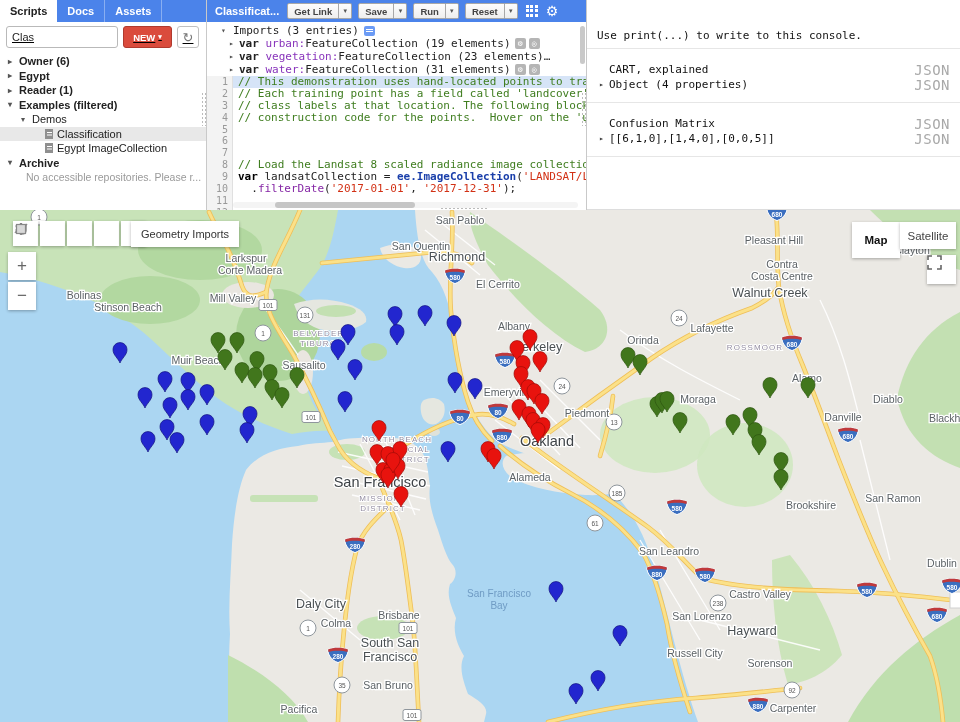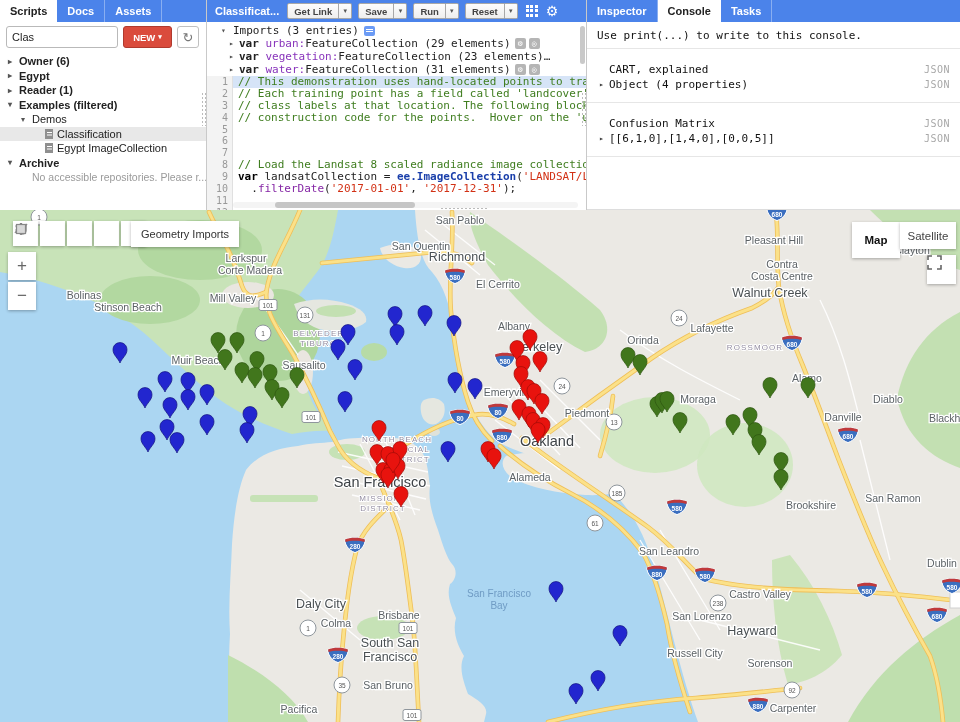--- a/index.html
+++ b/index.html
@@ -10,21 +10,21 @@
   .panel { position:absolute; top:0; height:210px; background:#fff; overflow:hidden; }
   #left-panel  { left:0;   width:207px; border-right:1px solid #c9c9c9; }
   #editor-panel{ left:207px; width:380px; border-right:1px solid #c9c9c9; }
   #right-panel { left:587px; width:373px; }
 
   .tabbar { position:absolute; top:0; left:0; right:0; height:22px; background:#4b83ea; display:flex; align-items:stretch; }
   .tab { padding:0 10px; font-size:11px; font-weight:bold; color:#fff; display:flex; align-items:center; border-right:1px solid rgba(255,255,255,.35); cursor:pointer; }
   .tab.active { background:#fff; color:#222; border-right:none; }
 
   
-  .searchrow { position:absolute; top:26px; left:6px; right:6px; height:22px; display:flex; gap:5px; }
+  .searchrow { position:absolute; top:26px; left:6px; right:6px; height:22px; display:flex; gap:5px;text-decoration:underline; }
   #script-filter { width:112px; height:22px; border:1px solid #b9b9b9; border-radius:3px; font-size:11px; padding:0 5px; color:#222; font-family:"Liberation Sans",sans-serif; }
   .btn-new { width:49px; height:22px; background:#da4b3c; border:1px solid #b03a2e; border-radius:3px; color:#fff; font-size:9.5px; font-weight:bold; display:flex; align-items:center; justify-content:center; gap:3px; cursor:pointer; }
   .btn-refresh { width:22px; height:22px; background:#fff; border:1px solid #c0c0c0; border-radius:3px; color:#777; font-size:13px; display:flex; align-items:center; justify-content:center; cursor:pointer; }
   #tree { position:absolute; top:54px; left:0; right:0; }
   .trow { height:14.5px; display:flex; align-items:center; font-size:11px; color:#222; padding-left:8px; cursor:pointer; white-space:nowrap; overflow:hidden; }
   .trow .caret { width:11px; font-size:8px; color:#555; flex:0 0 11px; }
   .trow.bold { font-weight:bold; }
   .trow.selected { background:#e8e8e8; }
   .trow.muted { color:#9a9a9a; font-size:10.5px; }
   .fileicon { width:8px; height:10px; background:#8f8f8f; margin-right:4px; position:relative; flex:0 0 8px; }
@@ -64,21 +64,21 @@
   #vscroll-thumb { position:absolute; top:26px; right:1px; width:5px; height:38px; background:#c9c9c9; border-radius:3px; }
 
   
   #console-body { position:absolute; top:22px; left:0; right:0; bottom:0; background:#fff; font-family:"DejaVu Sans Mono", monospace; font-size:11px; color:#111; border-bottom:1px solid #ddd; }
   #console-hint { padding:7px 10px 6px 10px; }
   .centry { border-top:1px solid #e6e6e6; padding:13px 10px 10px 12px; }
   .centry:last-child { border-bottom:1px solid #e6e6e6; }
   .crow { display:flex; align-items:center; height:15px; }
   .crow .caret { width:10px; font-size:8px; color:#444; flex:0 0 10px; }
   .crow .nocaret { width:10px; flex:0 0 10px; }
-  .crow .ctag { margin-left:auto; color:#a8a8a8; font-size:10px; letter-spacing:.5px; }
+  .crow .ctag { margin-left:auto; color:#a8a8a8; font-size:14px; letter-spacing:.5px; }
 
   
   .vhandle { position:absolute; width:5px; height:34px; background-image:radial-gradient(#bbb 1px, transparent 1px); background-size:3px 4px; }
   .hhandle { position:absolute; height:5px; width:48px; background-image:radial-gradient(#bbb 1px, transparent 1px); background-size:4px 3px; }
 
   
   #map { position:absolute; top:210px; left:0; width:960px; height:512px; background:#abd6f2; }
   #map svg { position:absolute; top:0; left:0; }
   .map-btn { position:absolute; background:#fff; box-shadow:0 1px 3px rgba(0,0,0,.3); display:flex; align-items:center; justify-content:center; cursor:pointer; }
   #geo-toolbar { position:absolute; top:11px; left:13px; display:flex; gap:2px; }
@@ -145,21 +145,21 @@
         </div>
         <div class="trow" style="padding-left: 34px;">
           <span class="caret"></span>
           <span class="fileicon"></span>
           <span>Egypt ImageCollection</span>
         </div>
         <div class="trow bold" style="padding-left: 8px;">
           <span class="caret">▾</span>
           <span>Archive</span>
         </div>
-        <div class="trow muted" style="padding-left: 21px;">
+        <div class="trow muted" style="padding-left: 15px;">
           <span class="caret"></span>
           <span>No accessible repositories. Please r...</span>
         </div>
       </div>
 </div>
 
 <div class="panel" id="editor-panel">
   <div id="editor-head">
     <span id="editor-tab-label">Classificat...</span>
     <span id="editor-buttons" style="display:flex">
@@ -197,21 +197,21 @@
     <div class="imp-head">
       <span class="caret">▾</span>
       <span>Imports (3 entries)</span>
       <span class="chaticon"></span>
     </div>
     <div id="import-rows">
           <div class="imp-row">
             <span class="caret">▸</span>
             <span class="imp-kw">var</span>
             <span class="imp-name">&nbsp;urban:</span>
-            <span> FeatureCollection (29 elements)</span>
+            <span> FeatureCollection (19 elements)</span>
             <div class="imp-icons">
               <div class="impbtn">⚙</div>
               <div class="impbtn">◎</div>
             </div>
           </div>
           <div class="imp-row">
             <span class="caret">▸</span>
             <span class="imp-kw">var</span>
             <span class="imp-name">&nbsp;vegetation:</span>
             <span> FeatureCollection (23 elements)…</span>
@@ -242,25 +242,20 @@
         <div class="cline"><span class="gut">11</span><span class="ctext"></span></div>
         <div class="cline"><span class="gut">12</span><span class="ctext"></span></div>
       </div>
   <div id="hscroll">
         <div id="hscroll-thumb"></div>
       </div>
   <div id="vscroll-thumb"></div>
 </div>
 
 <div class="panel" id="right-panel">
-  <div class="tabbar" id="right-tabs">
-        <div class="tab">Inspector</div>
-        <div class="tab active">Console</div>
-        <div class="tab">Tasks</div>
-      </div>
   <div id="console-body">
     <div id="console-hint">Use print(...) to write to this console.</div>
     <div id="console-entries">
           <div class="centry">
             <div class="crow">
               <span class="nocaret"></span>
               <span>CART, explained</span>
               <span class="ctag">JSON</span>
             </div>
             <div class="crow">

